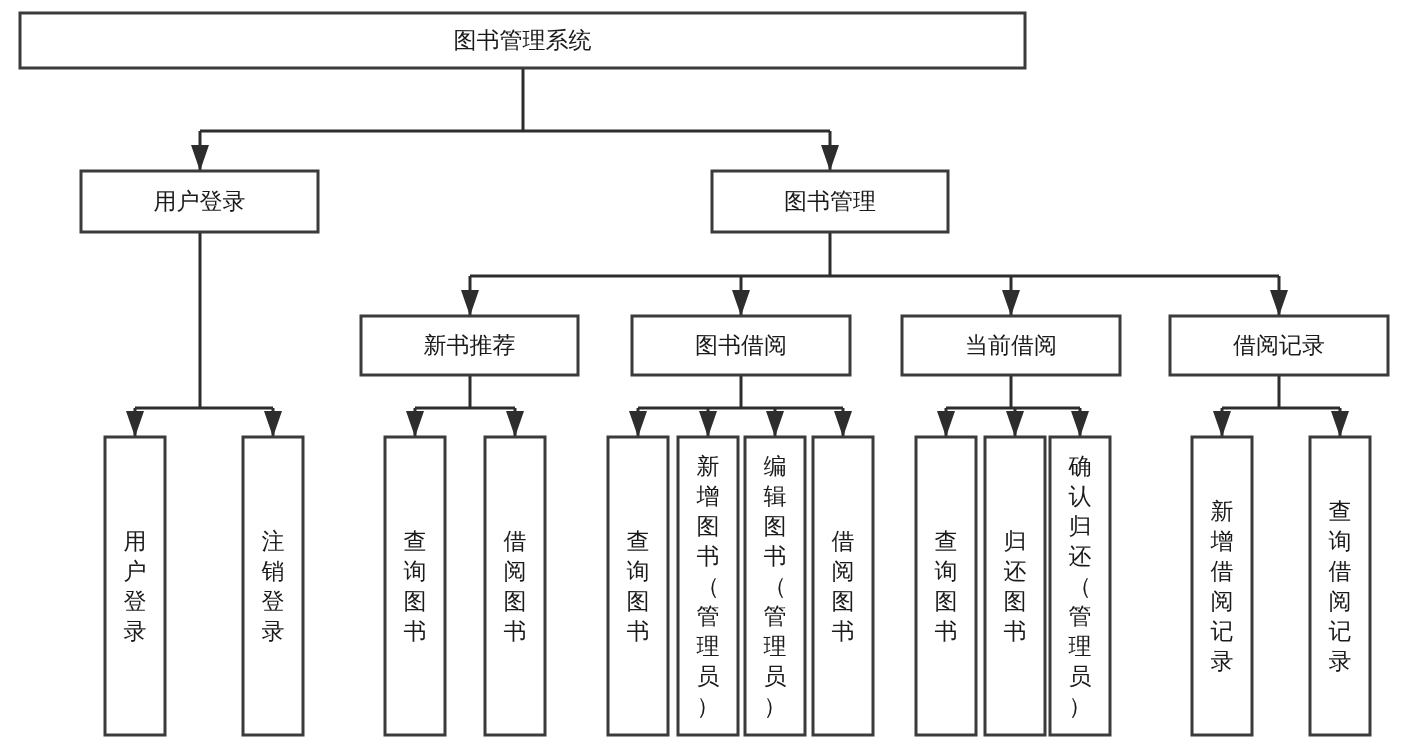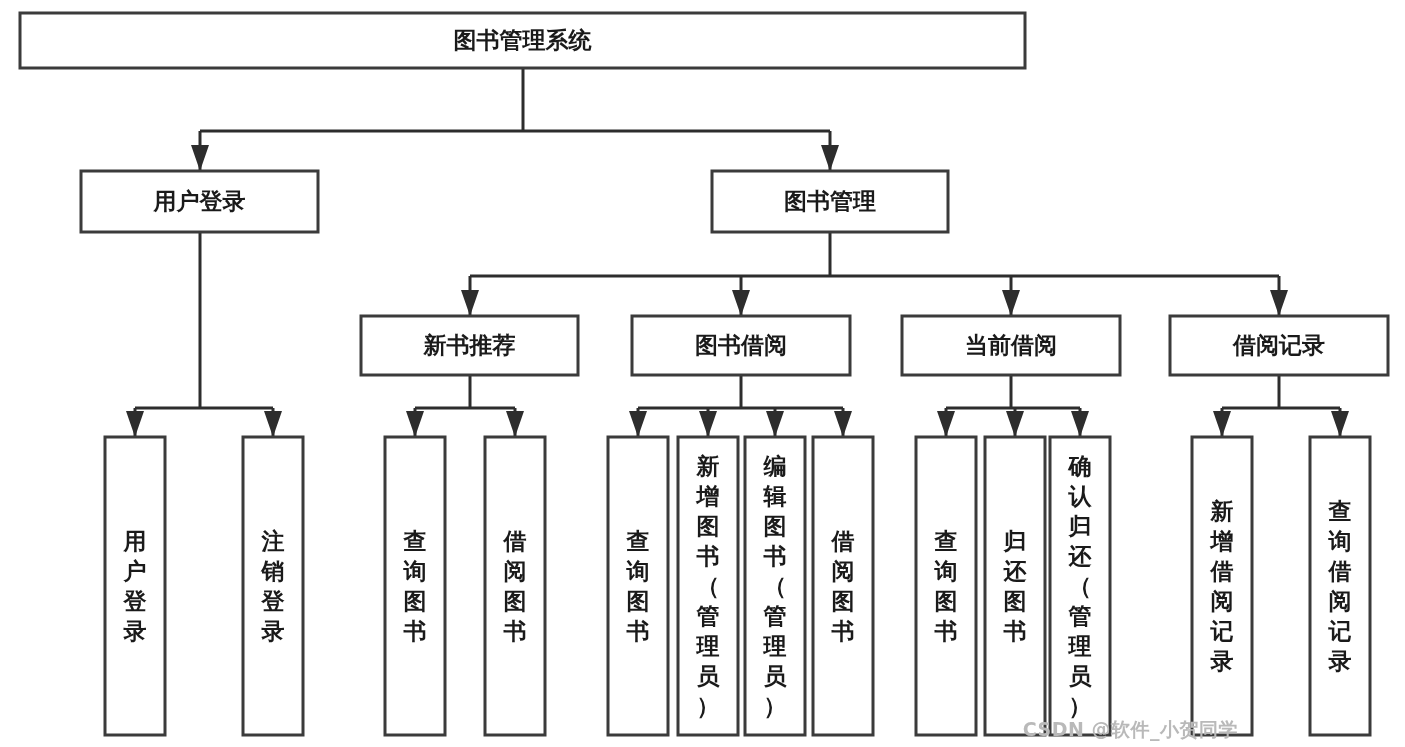--- a/index.html
+++ b/index.html
@@ -12,21 +12,20 @@
     width: 1405px;
     height: 747px;
     font-family: "DejaVu Sans", "Liberation Sans", sans-serif;
     overflow: hidden;
     position: relative;
   }
   #diagram-root {
     position: relative;
     width: 1250px;
     height: 747px;
-    font-weight: bold;
   }
   svg.diagram {
     position: absolute;
     left: 0;
     top: 0;
     width: 1405px;
     height: 747px;
     display: block;
   }
   .node-box {
@@ -204,14 +203,13 @@
         <g>
           <rect x="1192" y="437" width="60" height="298" class="node-box"></rect>
           <text class="node-label-v"><tspan x="1222" y="519.4">新</tspan><tspan x="1222" y="549.4">增</tspan><tspan x="1222" y="579.4">借</tspan><tspan x="1222" y="609.4">阅</tspan><tspan x="1222" y="639.4">记</tspan><tspan x="1222" y="669.4">录</tspan></text>
         </g>
         <g>
           <rect x="1310" y="437" width="60" height="298" class="node-box"></rect>
           <text class="node-label-v"><tspan x="1340" y="519.4">查</tspan><tspan x="1340" y="549.4">询</tspan><tspan x="1340" y="579.4">借</tspan><tspan x="1340" y="609.4">阅</tspan><tspan x="1340" y="639.4">记</tspan><tspan x="1340" y="669.4">录</tspan></text>
         </g>
       </g>
     </svg>
-  <div class="watermark">CSDN @软件_小贺同学</div>
 </div>
 
 </body></html>

